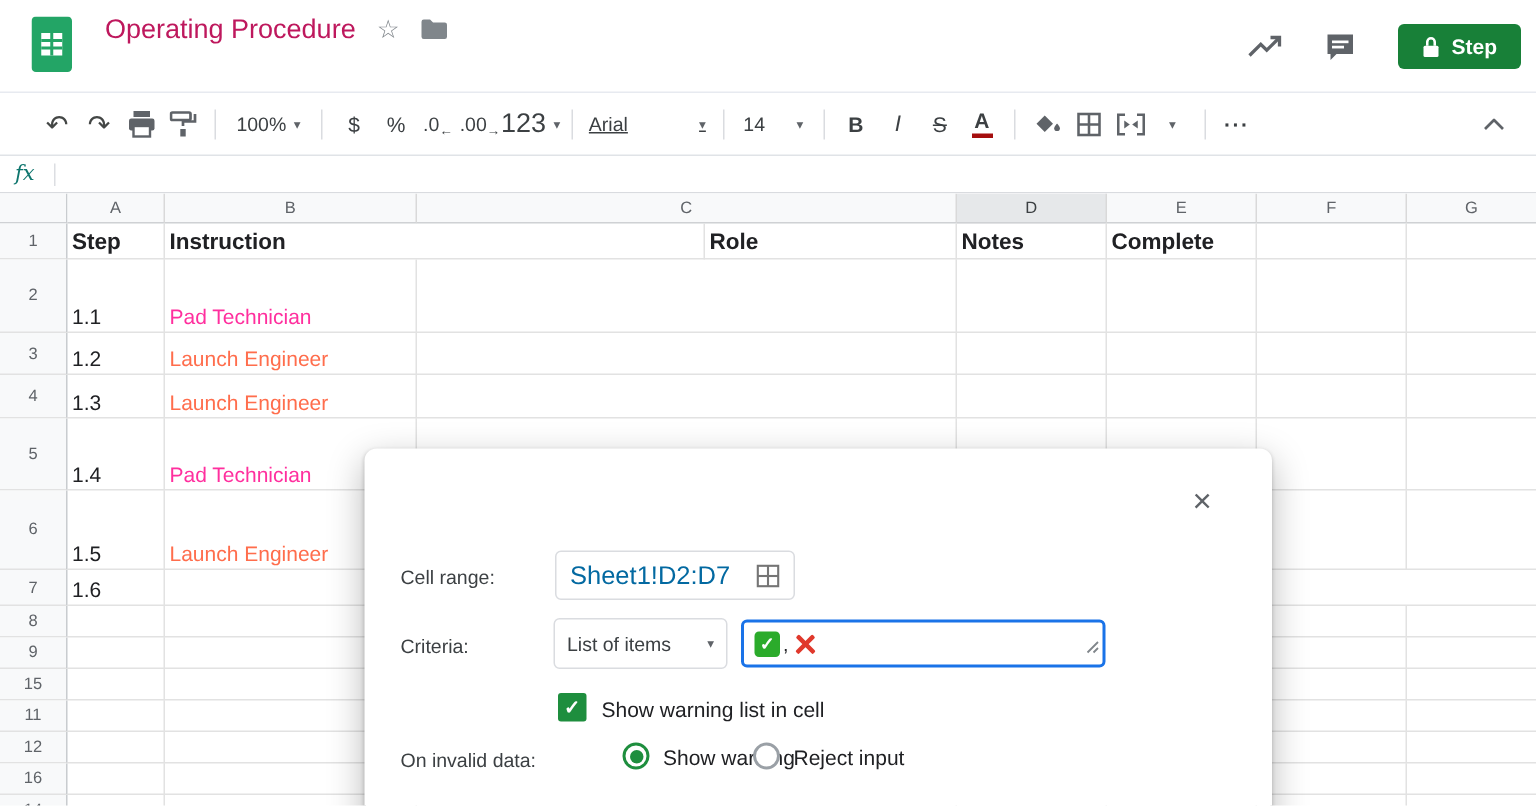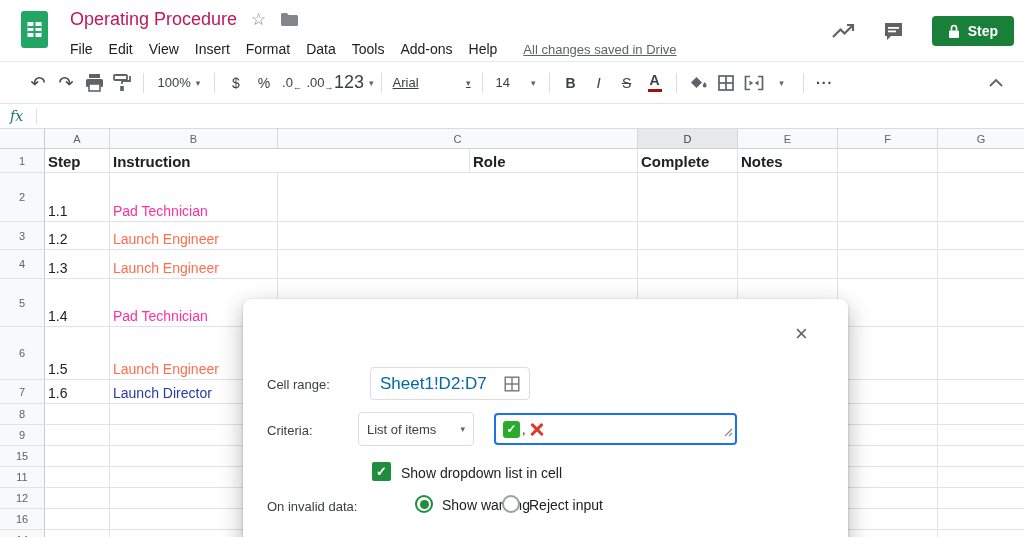--- a/index.html
+++ b/index.html
@@ -65,21 +65,21 @@
 
   
   .dialog { position:absolute; left:243px; top:170px; width:605px; height:350px; background:#fff; border-radius:8px;
     box-shadow:0 1px 3px rgba(0,0,0,.2), 0 8px 24px rgba(0,0,0,.28); z-index:20; }
   .dlg-title { position:absolute; left:24px; top:24px; font-size:21px; color:#202124; }
   .dlg-close { position:absolute; left:552px; top:24px; font-size:22px; color:#5f6368; background:none; border:none; cursor:pointer; line-height:1; }
   .dlg-label { position:absolute; left:24px; font-size:13px; color:#3c4043; }
   .range-box { position:absolute; left:127px; top:68px; width:160px; height:33px; border:1px solid #dadce0; border-radius:4px;
     display:flex; align-items:center; padding:0 9px; font-size:17px; color:#0369a1; cursor:text; }
   .range-box .gicon { margin-left:auto; display:flex; }
-  .dd-box { position:absolute; left:115px; top:113px; width:116px; height:34px; border:1px solid #dadce0; border-radius:4px;
+  .dd-box { position:absolute; left:126px; top:113px; width:116px; height:34px; border:1px solid #dadce0; border-radius:4px;
     display:flex; align-items:center; padding:0 8px; font-size:13px; color:#3c4043; cursor:pointer; }
   .dd-box .caret { margin-left:auto; }
   .items-input { position:absolute; left:251px; top:114px; width:243px; height:32px; border:2px solid #1a73e8; border-radius:4px;
     display:flex; align-items:center; padding:0 7px; cursor:text; }
   .emoji-check { width:17px; height:17px; background:#2bab2b; border-radius:3px; display:inline-flex;
     align-items:center; justify-content:center; color:#fff; font-size:12px; font-weight:700; line-height:1; }
   .val-comma { font-size:13px; margin:0 3px 0 2px; color:#202124; }
   .emoji-cross { position:relative; width:16px; height:16px; display:inline-block; }
   .xbar { position:absolute; left:0; top:6.5px; width:16px; height:3.4px; background:#e0392c; border-radius:1px; }
   .xb1 { transform:rotate(45deg); } .xb2 { transform:rotate(-45deg); }
@@ -108,32 +108,20 @@
   </div>
   <div class="title-row">
     <span class="doc-title">Operating Procedure</span>
     <span class="star">☆</span>
     <span style="display:flex;">
       <svg width="19" height="15" viewBox="0 0 19 15">
           <path d="M1 2.5 A1.5 1.5 0 0 1 2.5 1 h4.2 l2 2 h7.8 A1.5 1.5 0 0 1 18 4.5 v8 a1.5 1.5 0 0 1 -1.5 1.5 h-14 A1.5 1.5 0 0 1 1 12.5 Z" fill="#80868b"></path>
         </svg>
     </span>
   </div>
-  <nav class="menu-row">
-    <span class="menu-item">File</span>
-    <span class="menu-item">Edit</span>
-    <span class="menu-item">View</span>
-    <span class="menu-item">Insert</span>
-    <span class="menu-item">Format</span>
-    <span class="menu-item">Data</span>
-    <span class="menu-item">Tools</span>
-    <span class="menu-item">Add-ons</span>
-    <span class="menu-item">Help</span>
-    <span class="saved-status">All changes saved in Drive</span>
-  </nav>
   <div class="appbar-right">
     <button class="iconbtn trend-btn">
       <span style="display:flex;">
         <svg width="26" height="18" viewBox="0 0 26 18">
           <path d="M2 15 L9.5 7.5 L13.5 11.5 L22 3" stroke="#5f6368" stroke-width="2.2" fill="none"></path>
           <path d="M16 3 L22 3 L22 9" stroke="#5f6368" stroke-width="2.2" fill="none"></path>
         </svg>
       </span>
     </button>
     <button class="iconbtn comment-btn">
@@ -281,22 +269,22 @@
     <div class="colh cE">E</div>
     <div class="colh cF">F</div>
     <div class="colh cG">G</div>
   </div>
 
   <div class="row" style="height:24px;">
     <div class="rh">1</div>
     <div class="cell cA hb">Step</div>
     <div class="cell cC hb">Instruction</div>
     <div class="cell cB hb">Role</div>
+    <div class="cell cE hb">Notes</div>
     <div class="cell cD hb">Complete</div>
-    <div class="cell cE hb">Notes</div>
     <div class="cell cF"></div>
     <div class="cell cG"></div>
   </div>
 
   <div class="row" style="height:49px;">
     <div class="rh">2</div>
     <div class="cell cA">1.1</div>
     <div class="cell cB" style="color:#ff2f9e">Pad Technician</div>
     <div class="cell cC"></div>
     <div class="cell cD"></div>
@@ -340,21 +328,20 @@
     <div class="cell cB" style="color:#ff6d4c">Launch Engineer</div>
     <div class="cell cC"></div>
     <div class="cell cD"></div>
     <div class="cell cE"></div>
     <div class="cell cF"></div>
     <div class="cell cG"></div>
   </div>
   <div class="row" style="height:24px;">
     <div class="rh">7</div>
     <div class="cell cA">1.6</div>
-    <div class="cell cB" style="color:#2639a6">Launch Director</div>
     <div class="cell cC"></div>
     <div class="cell cD"></div>
     <div class="cell cE"></div>
     <div class="cell cF"></div>
     <div class="cell cG"></div>
   </div>
 
   <div class="row" style="height:21px;">
     <div class="rh">8</div>
     <div class="cell cA"></div>
@@ -458,21 +445,21 @@
       <span class="resize-h">
         <svg width="9" height="9" viewBox="0 0 9 9">
             <path d="M8 1 L1 8 M8 5 L5 8" stroke="#80868b" stroke-width="1.2" fill="none"></path>
           </svg>
       </span>
     </div>
 
     <span class="chk on" style="left:129px; top:163px;">
         <span>✓</span>
       </span>
-    <span class="ctrl-label" style="left:158px; top:166px;">Show dropdown list in cell</span>
+    <span class="ctrl-label" style="left:158px; top:166px;">Show warning list in cell</span>
 
     <span class="dlg-label" style="top:200px;">On invalid data:</span>
     <span class="radio on" style="left:172px; top:196px;"></span>
     <span class="ctrl-label" style="left:199px; top:198px;">Show warning</span>
     <span class="radio off" style="left:259px; top:196px;"></span>
     <span class="ctrl-label" style="left:286px; top:198px;">Reject input</span>
 
   </div>
 </div>
 

